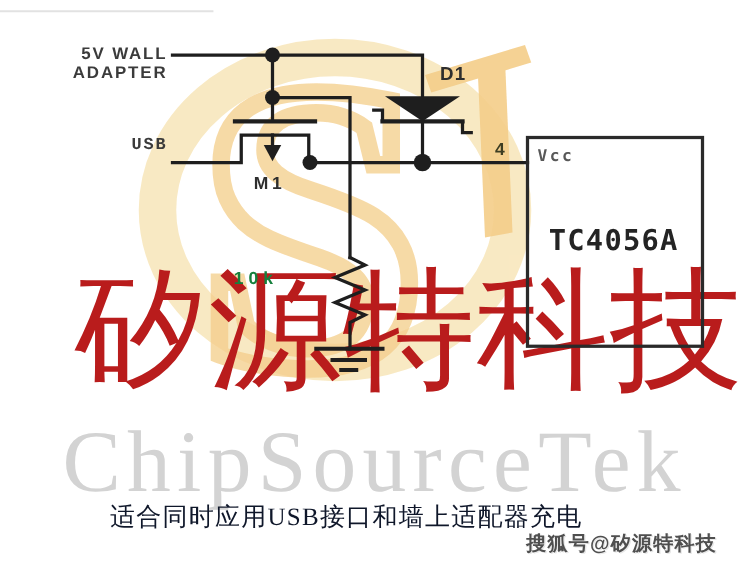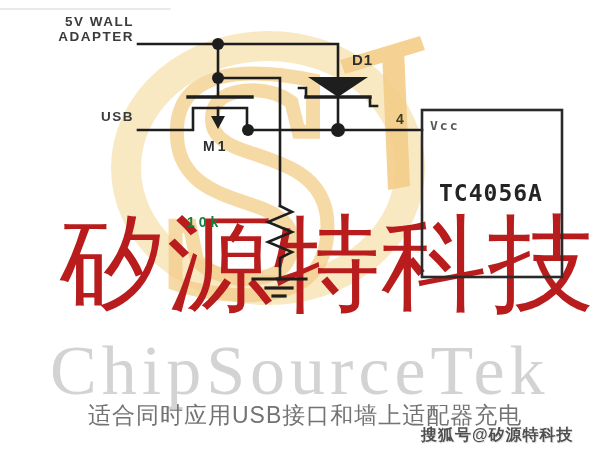--- a/index.html
+++ b/index.html
@@ -15,38 +15,38 @@
     font-size:106px;line-height:1;color:#b91c1c;letter-spacing:1px;white-space:nowrap;
   }
   .wm-latin{
     position:absolute;left:50px;top:336px;width:560px;
     font-family:"Liberation Serif",serif;
     font-size:70px;line-height:1;color:#d3d3d3;letter-spacing:5px;white-space:nowrap;
   }
   
   .lbl{position:absolute;color:#3b3b3b;font-weight:bold;white-space:nowrap;}
   .lbl-src{font-size:13.5px;line-height:15px;letter-spacing:1.5px;text-align:right;}
-  #lbl-wall{left:30px;top:14px;width:104px;}
-  #lbl-usb{left:30px;top:109px;width:104px;}
+  #lbl-wall{left:30px;top:35px;width:104px;}
+  #lbl-usb{left:30px;top:109px;width:104px;font-family:Liberation Mono, monospace;}
   #lbl-m1{left:203px;top:138px;font-size:14px;letter-spacing:3px;color:#2e2e2e;}
   #lbl-d1{left:352px;top:51px;font-size:15px;letter-spacing:1px;color:#2e2e2e;}
   #lbl-10k{left:187px;top:214px;font-size:14px;letter-spacing:4px;color:#15803d;}
   #lbl-pin4{left:396px;top:111px;font-size:14px;color:#3d3d22;}
   #lbl-vcc{
     left:430px;top:118px;font-size:13px;font-weight:bold;color:#585858;
     font-family:"DejaVu Sans Mono",monospace;letter-spacing:2px;
   }
   #lbl-ic{
     left:439px;top:180px;font-size:23px;font-weight:bold;color:#242424;
     font-family:"DejaVu Sans Mono",monospace;letter-spacing:1px;
   }
   
   #caption{
-    position:absolute;left:88px;top:400px;font-size:23px;color:#737373;
-    letter-spacing:1px;white-space:nowrap;font-weight:normal;
+    position:absolute;left:88px;top:400px;font-size:20px;color:#0f172a;
+    letter-spacing:1px;white-space:nowrap;font-weight:normal;font-family:Liberation Serif, serif;
   }
   #sohu-tag{
     position:absolute;left:421px;top:425px;font-size:16px;font-weight:bold;color:#4f4f4f;
     letter-spacing:1px;white-space:nowrap;
     text-shadow:0 0 1px #ffffff,1px 1px 0 #e6e6e6;
   }
 </style>
 </head>
 <body>
 

